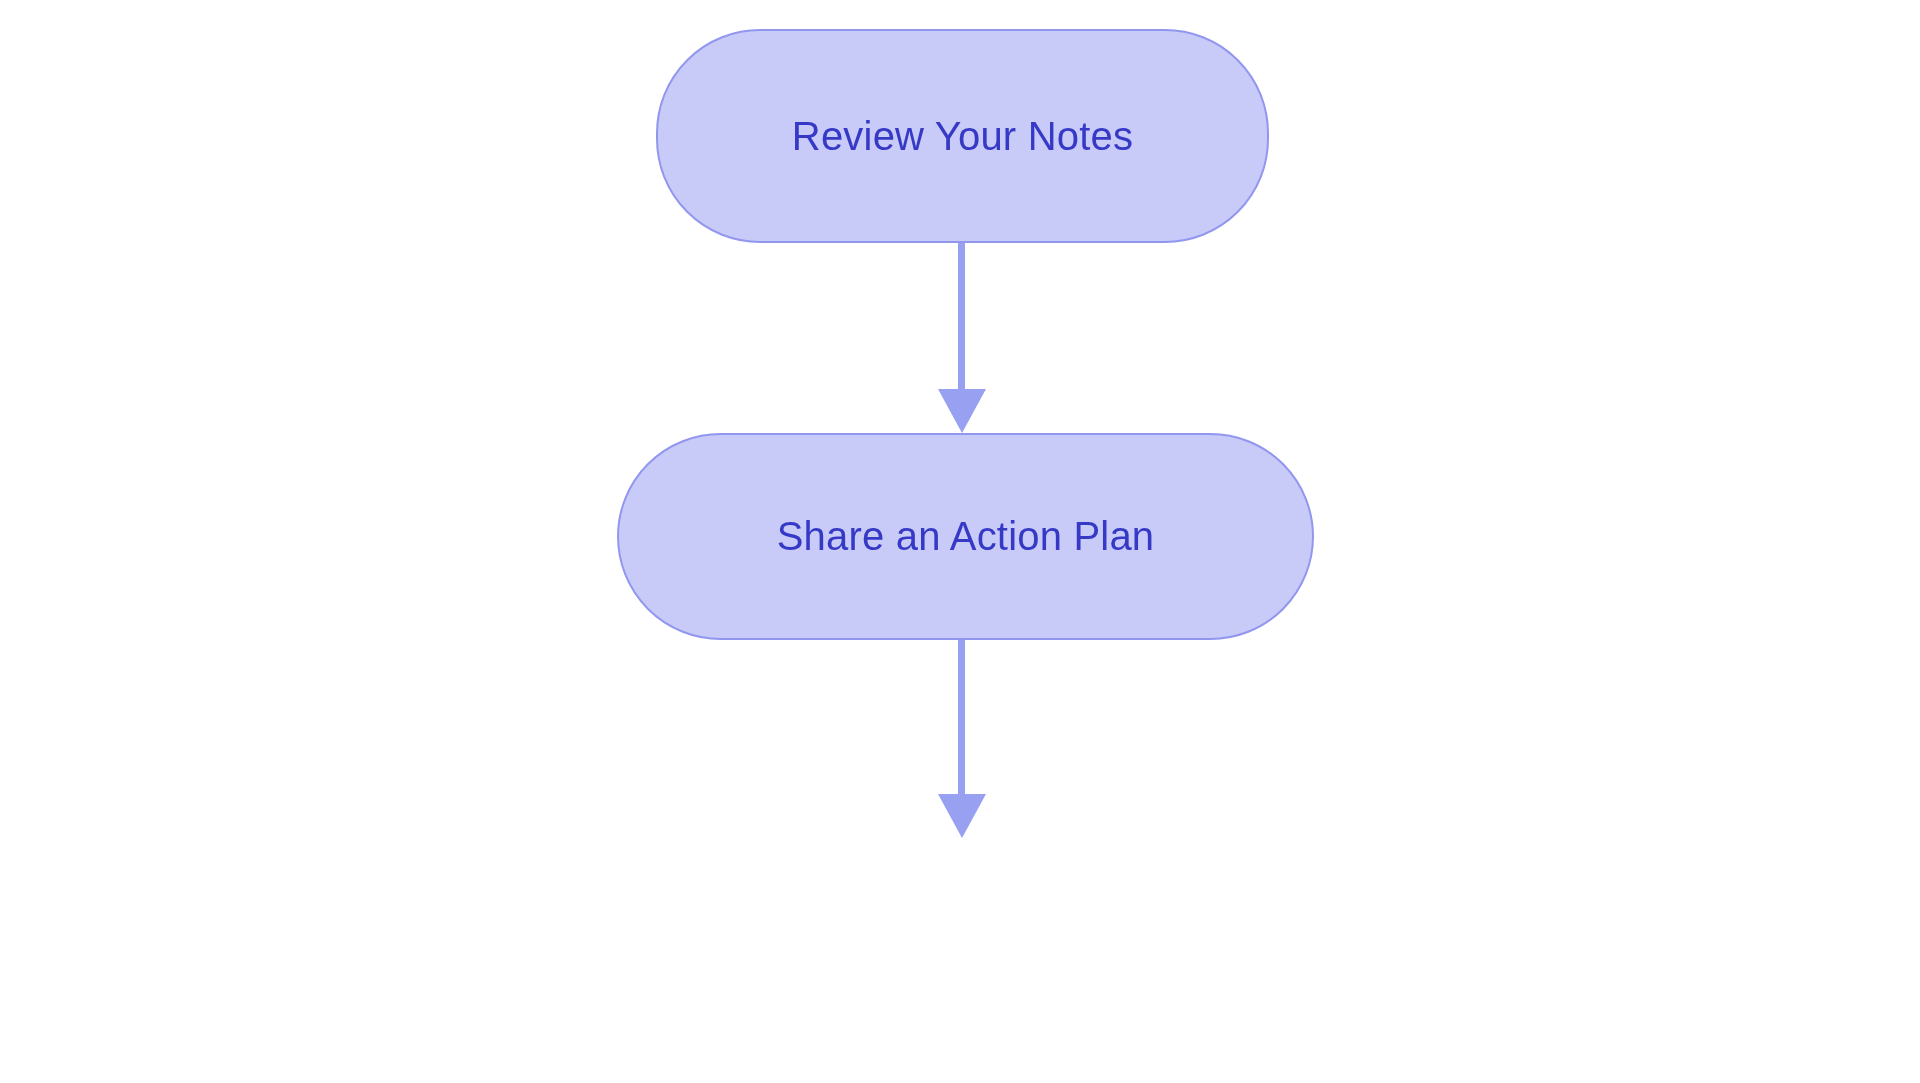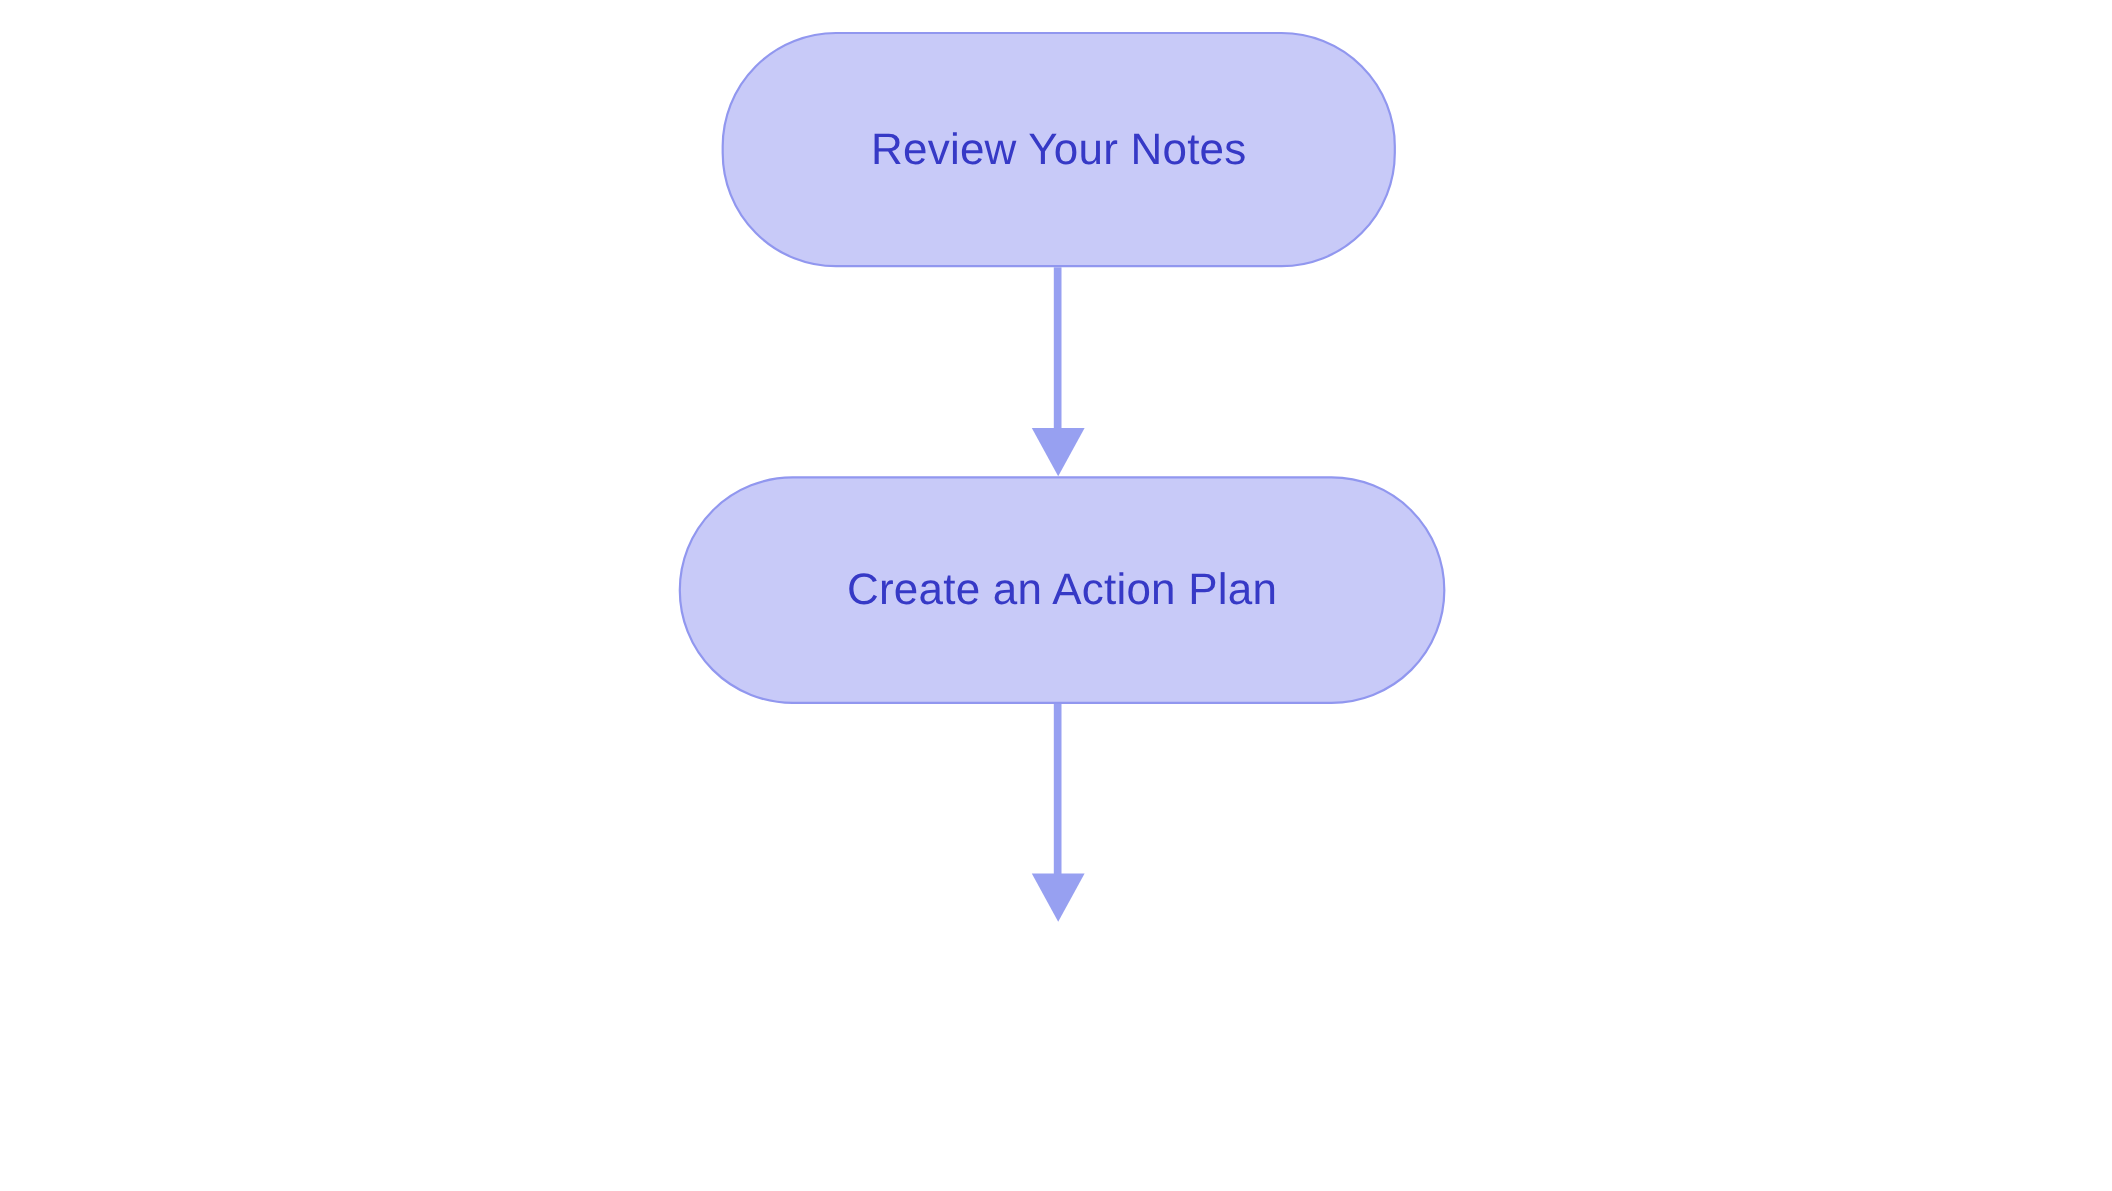--- a/index.html
+++ b/index.html
@@ -62,20 +62,20 @@
 <div class="canvas">
 
   <div class="node node-review">
     <span>Review Your Notes</span>
   </div>
 
   <div class="arrow-line arrow-line-1"></div>
   <div class="arrow-head arrow-head-1"></div>
 
   <div class="node node-plan">
-    <span>Create an Action Plan</span>
+    <span>Share an Action Plan</span>
   </div>
 
   <div class="arrow-line arrow-line-2"></div>
   <div class="arrow-head arrow-head-2"></div>
 
 
 </div>
 
 </body></html>

